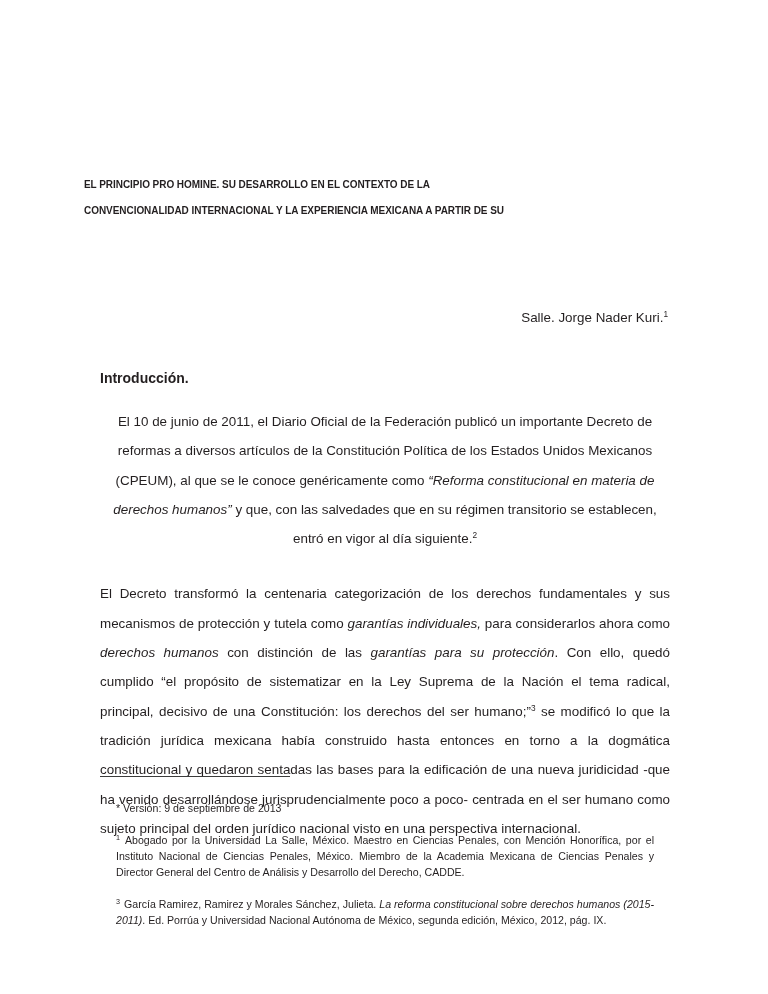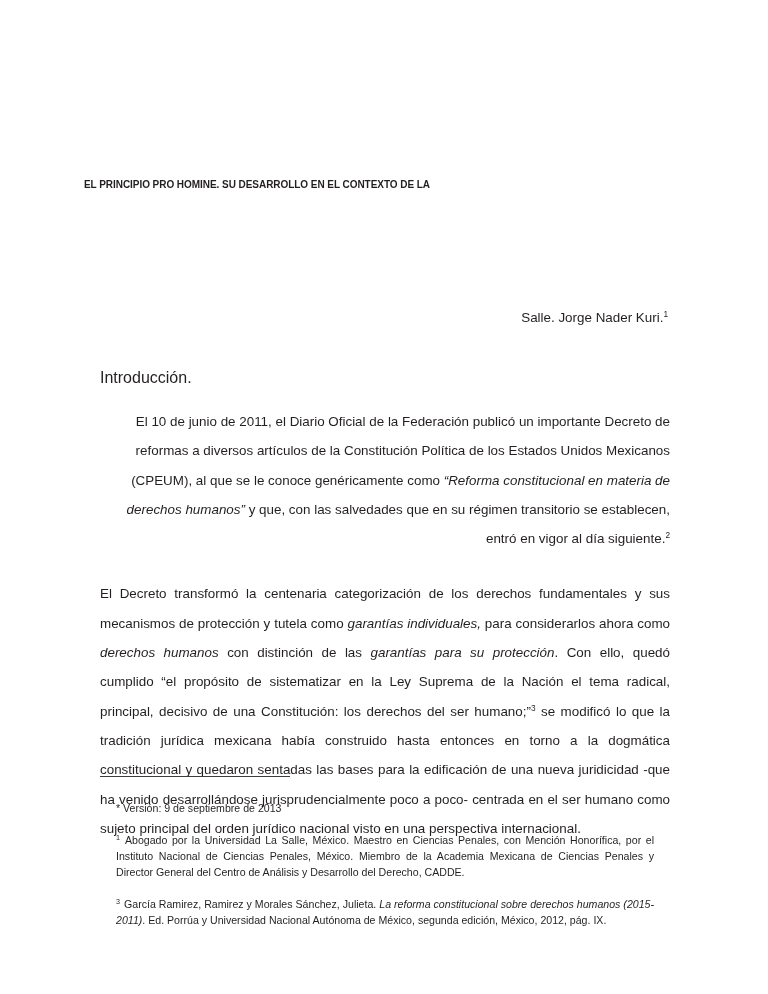--- a/index.html
+++ b/index.html
@@ -52,40 +52,40 @@
     font-size: 0.62em;
     vertical-align: super;
     line-height: 0;
   }
 
   
   .section-heading {
     position: absolute;
     left: 100px;
     top: 368px;
-    font-weight: normal;
-    font-size: 16px;
+    font-weight: bold;
+    font-size: 14px;
     line-height: 20px;
   }
 
   
   .body-area {
     position: absolute;
     left: 100px;
     top: 407px;
     width: 570px;
     font-size: 13.4px;
     line-height: 29.3px;
   }
   .para {
     margin: 0 0 26px 0;
     text-align: justify;
     text-justify: inter-word;
   }
-  .para.p1 { text-align: right; }
+  .para.p1 { text-align: center; }
   .para.p2 { text-align: justify; }
   .para i { font-style: italic; }
 
   
   .footnote-sep {
     position: absolute;
     left: 100px;
     top: 776px;
     width: 190px;
     height: 0;
@@ -114,20 +114,21 @@
   }
   .fn .star { letter-spacing: 0; }
 </style>
 </head>
 <body>
 
 <div class="page">
 
   <div class="title-block">
     <span class="title-line l1">EL PRINCIPIO PRO HOMINE. SU DESARROLLO EN EL CONTEXTO DE LA</span>
+    <span class="title-line l2">CONVENCIONALIDAD INTERNACIONAL Y LA EXPERIENCIA MEXICANA A PARTIR DE SU</span>
   </div>
 
   <div class="author-block">
     <span>Salle. Jorge Nader Kuri.</span><sup>1</sup>
   </div>
 
   <div class="section-heading">Introducción.</div>
 
   <div class="body-area">
     <p class="para p1"><span>El 10 de junio de 2011, el Diario Oficial de la Federación publicó un importante Decreto de reformas a diversos artículos de la Constitución Política de los Estados Unidos Mexicanos (CPEUM), al que se le conoce genéricamente como </span><i>“Reforma constitucional en materia de derechos humanos”</i><span> y que, con las salvedades que en su régimen transitorio se establecen, entró en vigor al día siguiente.</span><sup>2</sup></p>

